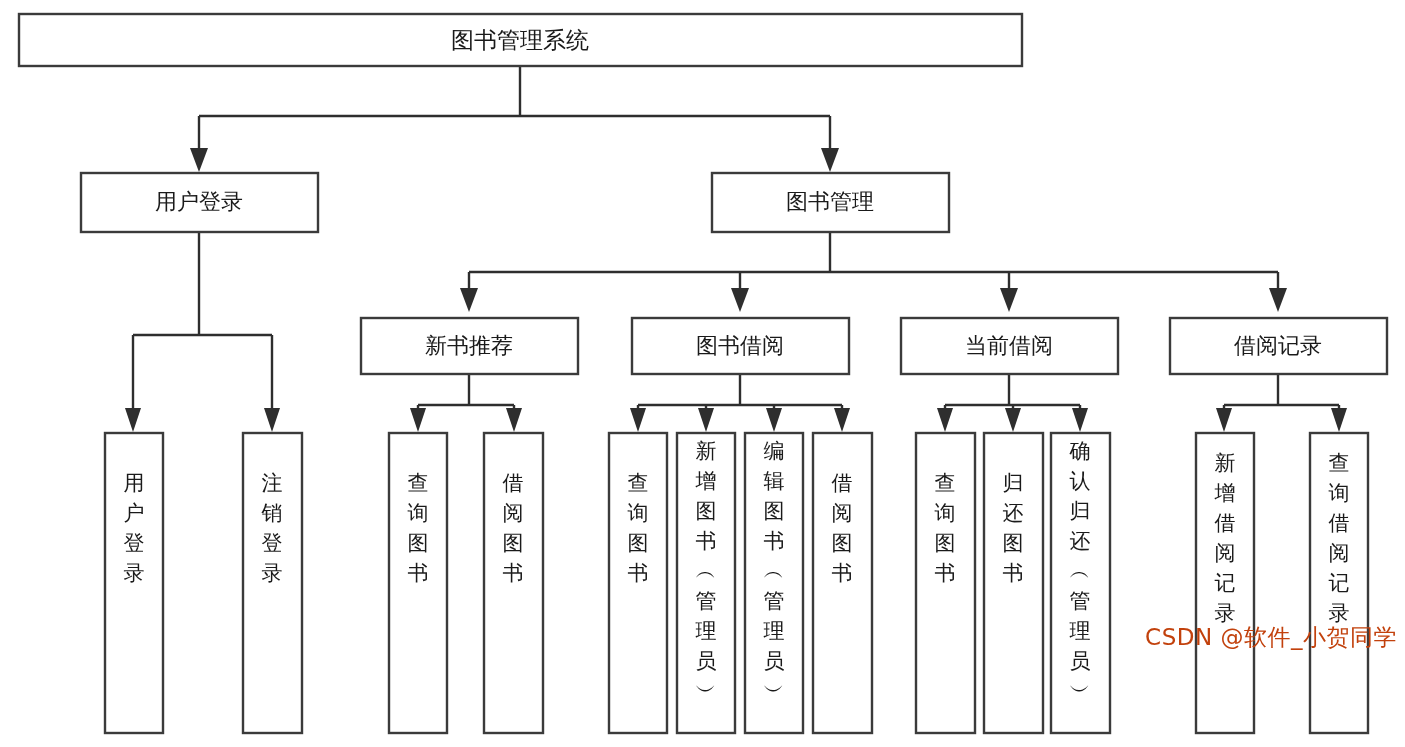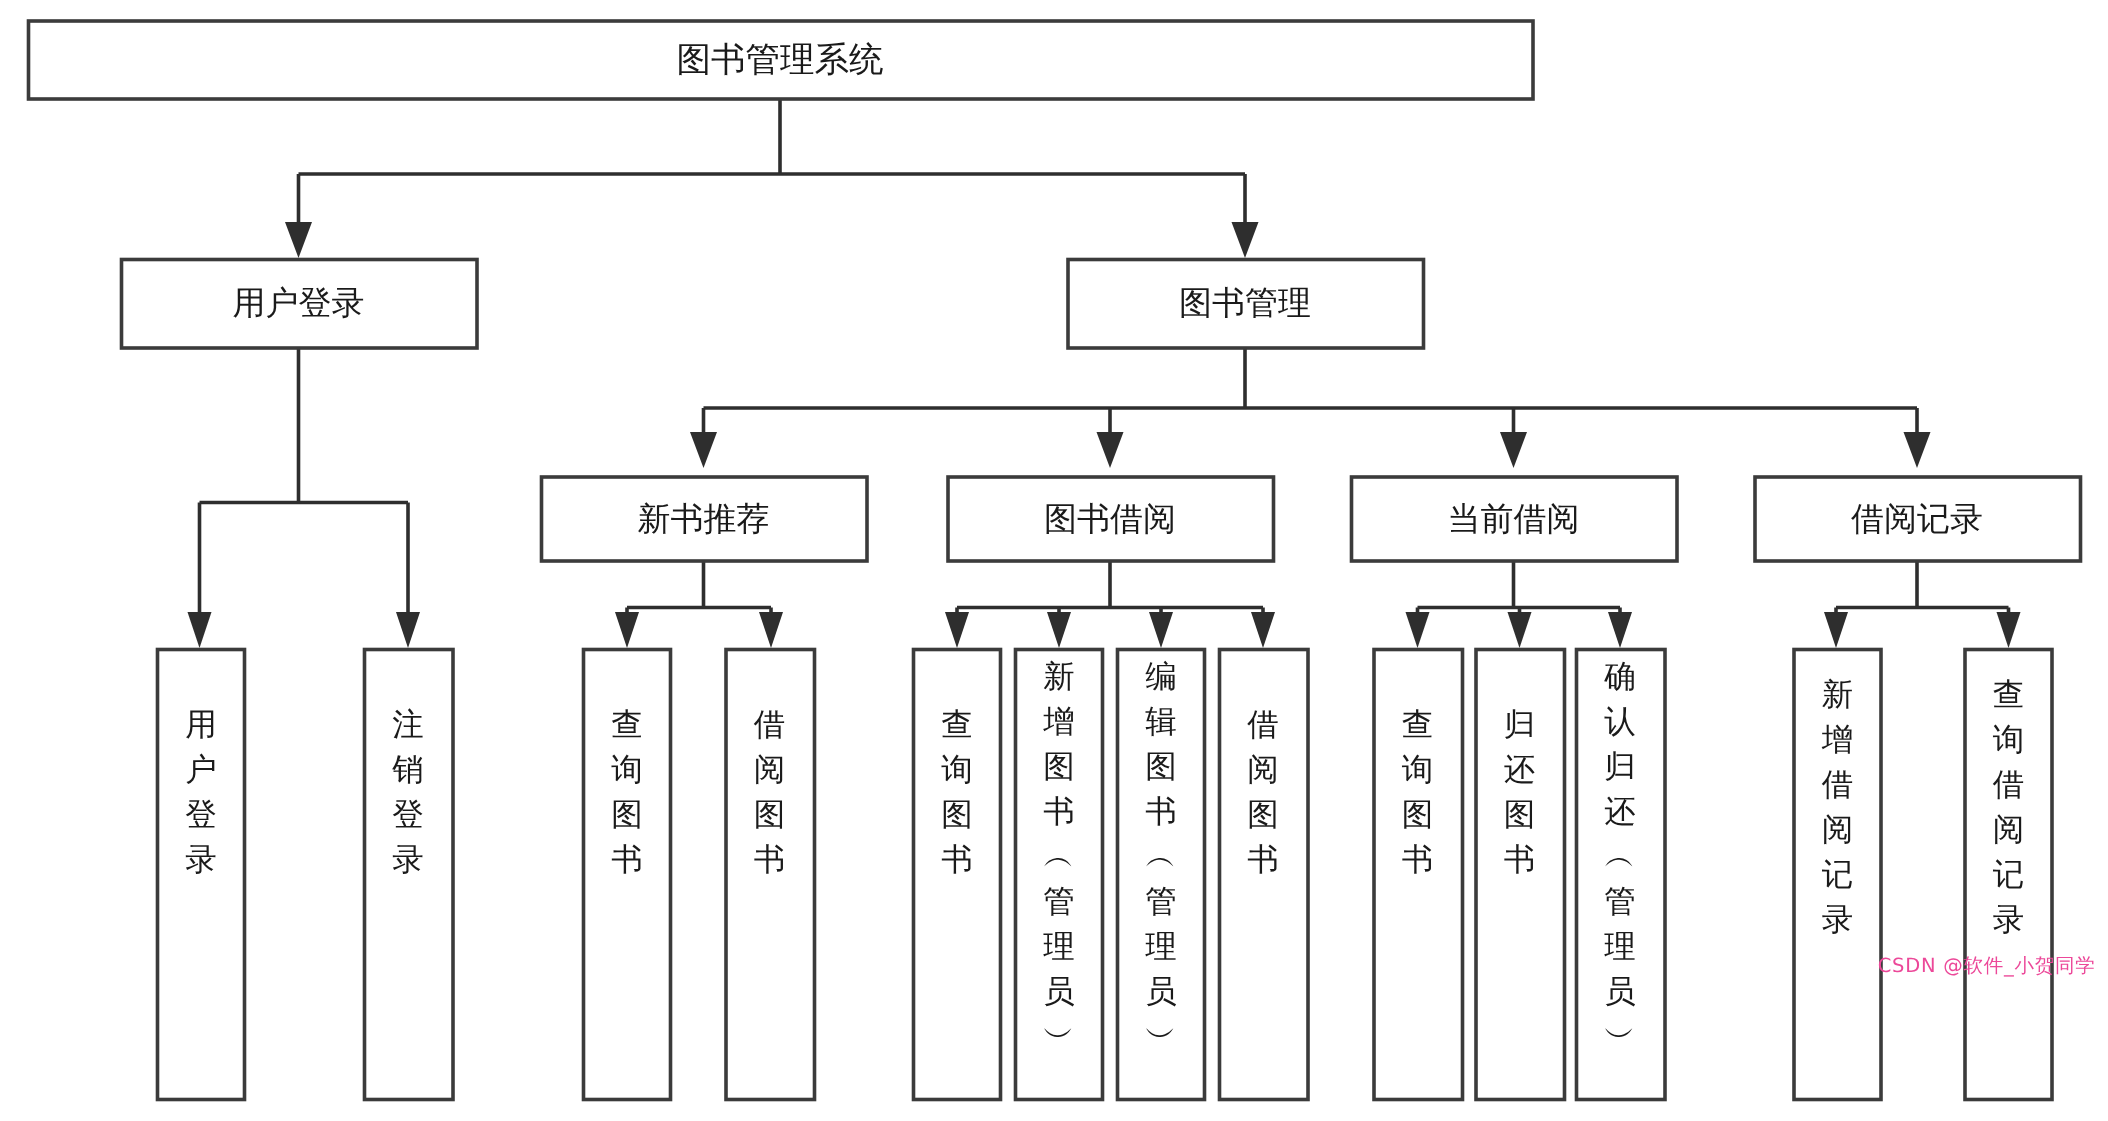--- a/index.html
+++ b/index.html
@@ -53,22 +53,22 @@
     stroke-width: 2.4;
     fill: none;
   }
   .arrowhead {
     fill: #2e2e2e;
   }
   .watermark {
     position: absolute;
     right: 8px;
     bottom: 4px;
-    font-size: 13px;
-    color: #ec4899;
+    font-size: 23px;
+    color: #c2410c;
     font-family: "DejaVu Sans", "Liberation Sans", sans-serif;
     letter-spacing: 0.5px;
     white-space: nowrap;
     pointer-events: none;
   }
 </style>
 </head>
 <body>
 
 <div id="diagram-root">

